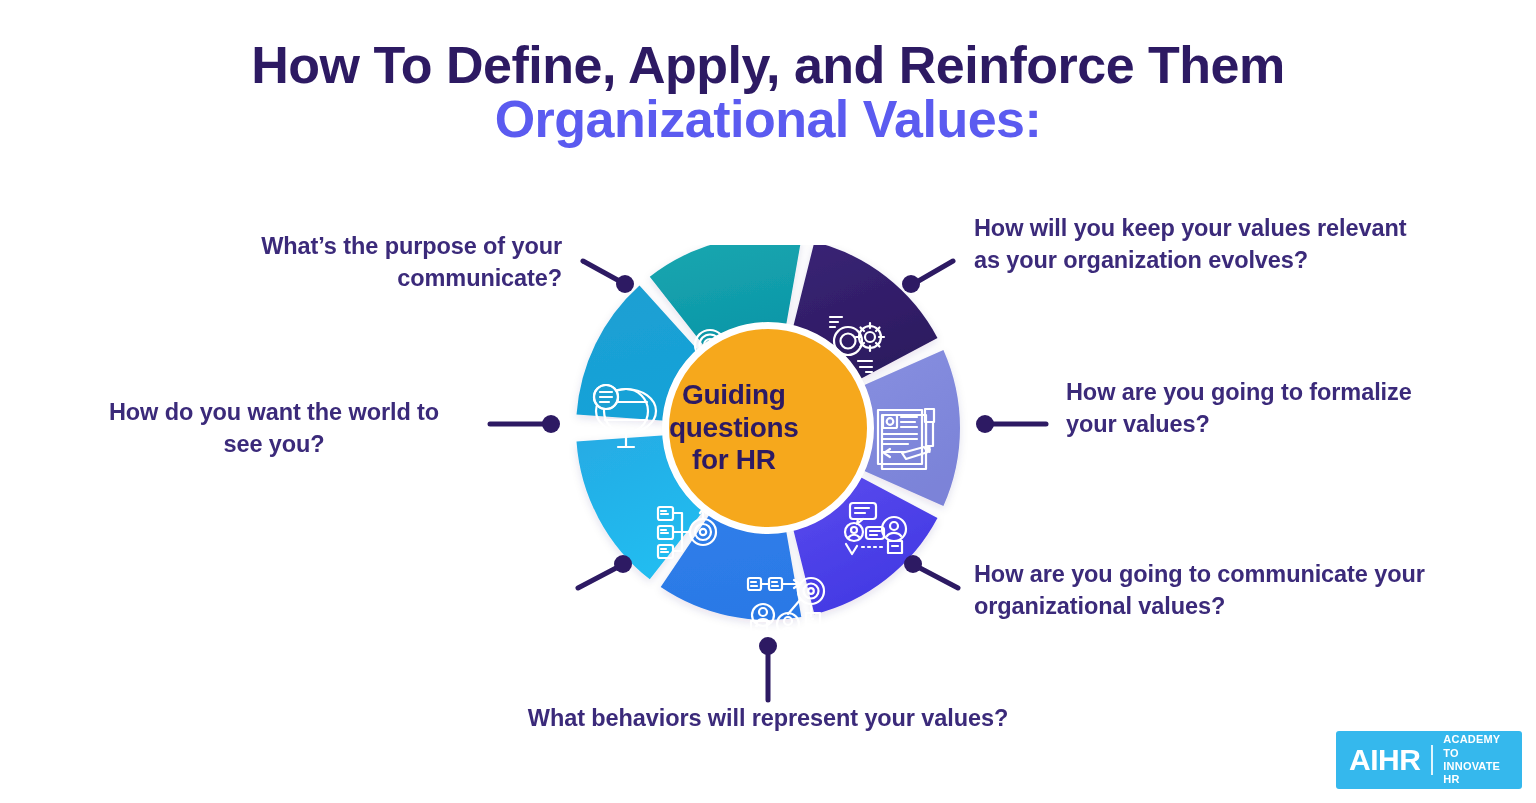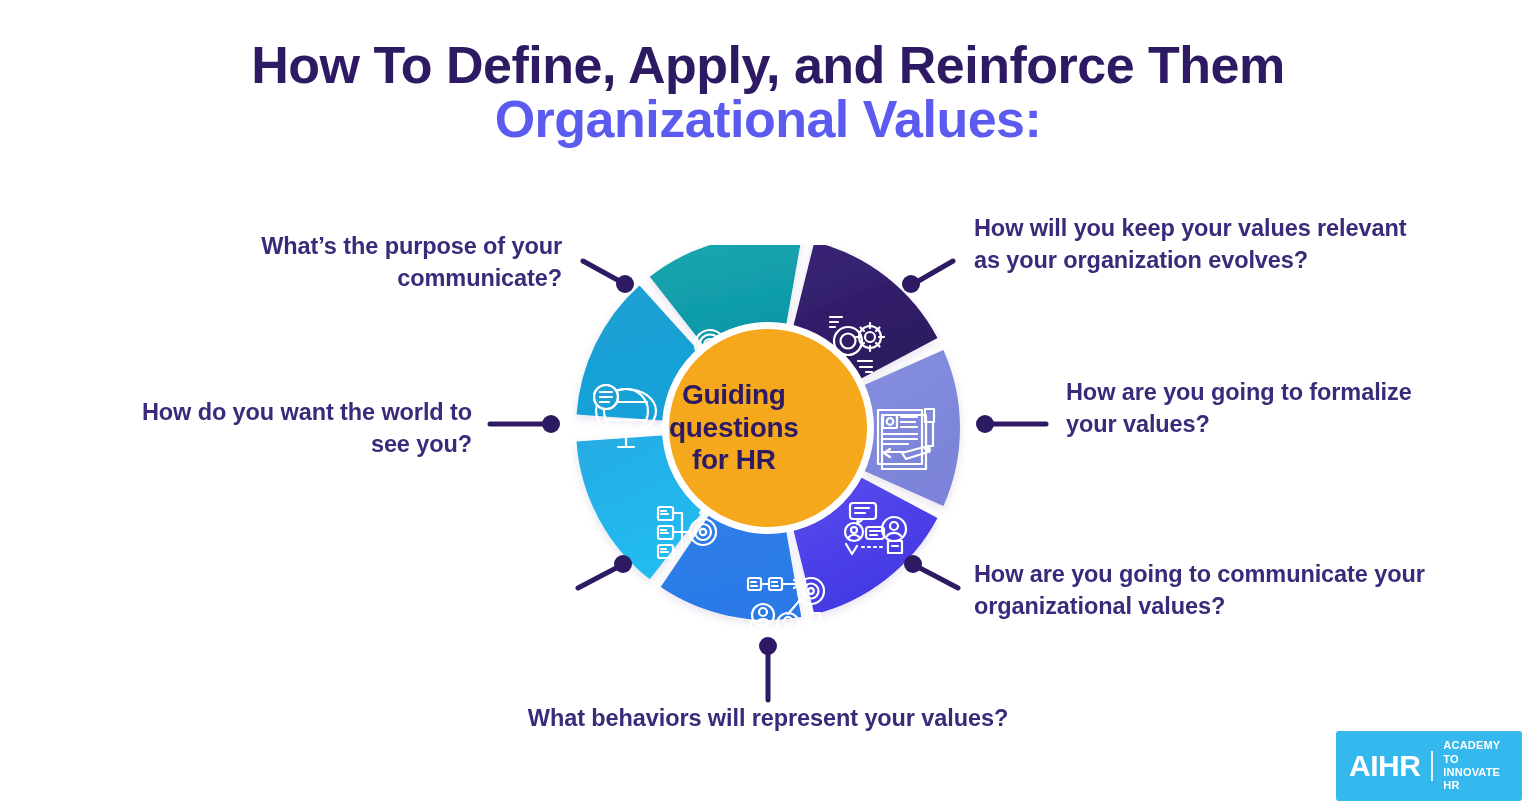--- a/index.html
+++ b/index.html
@@ -103,21 +103,21 @@
   #label-relevant  { left: 974px;  top: 212px;  width: 500px; }
   #label-formalize { left: 1066px; top: 376px;  width: 420px; }
   #label-communicate{left: 974px;  top: 558px;  width: 500px; }
 
   
   #logo {
     position: absolute;
     left: 1336px;
     top: 731px;
     width: 186px;
-    height: 70px;
+    height: 58px;
     background: #35B8ED;
     border-radius: 3px;
     display: flex;
     align-items: center;
     padding: 0 13px;
     box-sizing: border-box;
   }
   #logo-mark {
     color: #ffffff;
     font-size: 30px;
@@ -343,21 +343,21 @@
       <circle cx="985" cy="424" r="9" stroke="none"></circle>
 
       <line x1="958" y1="588" x2="918" y2="567"></line>
       <circle cx="913" cy="564" r="9" stroke="none"></circle>
     </g>
   </svg>
 
   <div class="callout right-align" id="label-purpose" style="white-space:pre-line;">What’s the purpose of your
 communicate?</div>
 
-  <div class="callout right-align" id="label-world" style="white-space:pre-line;">How do you want the world to
+  <div class="callout right-align" id="label-world" style="white-space:pre-line;text-align:center;">How do you want the world to
 see you?</div>
 
 
   <div class="callout center-align" id="label-behaviors" style="white-space:pre-line;">What behaviors will represent your values?</div>
 
   <div class="callout left-align" id="label-relevant" style="white-space:pre-line;">How will you keep your values relevant
 as your organization evolves?</div>
 
   <div class="callout left-align" id="label-formalize" style="white-space:pre-line;">How are you going to formalize
 your values?</div>

